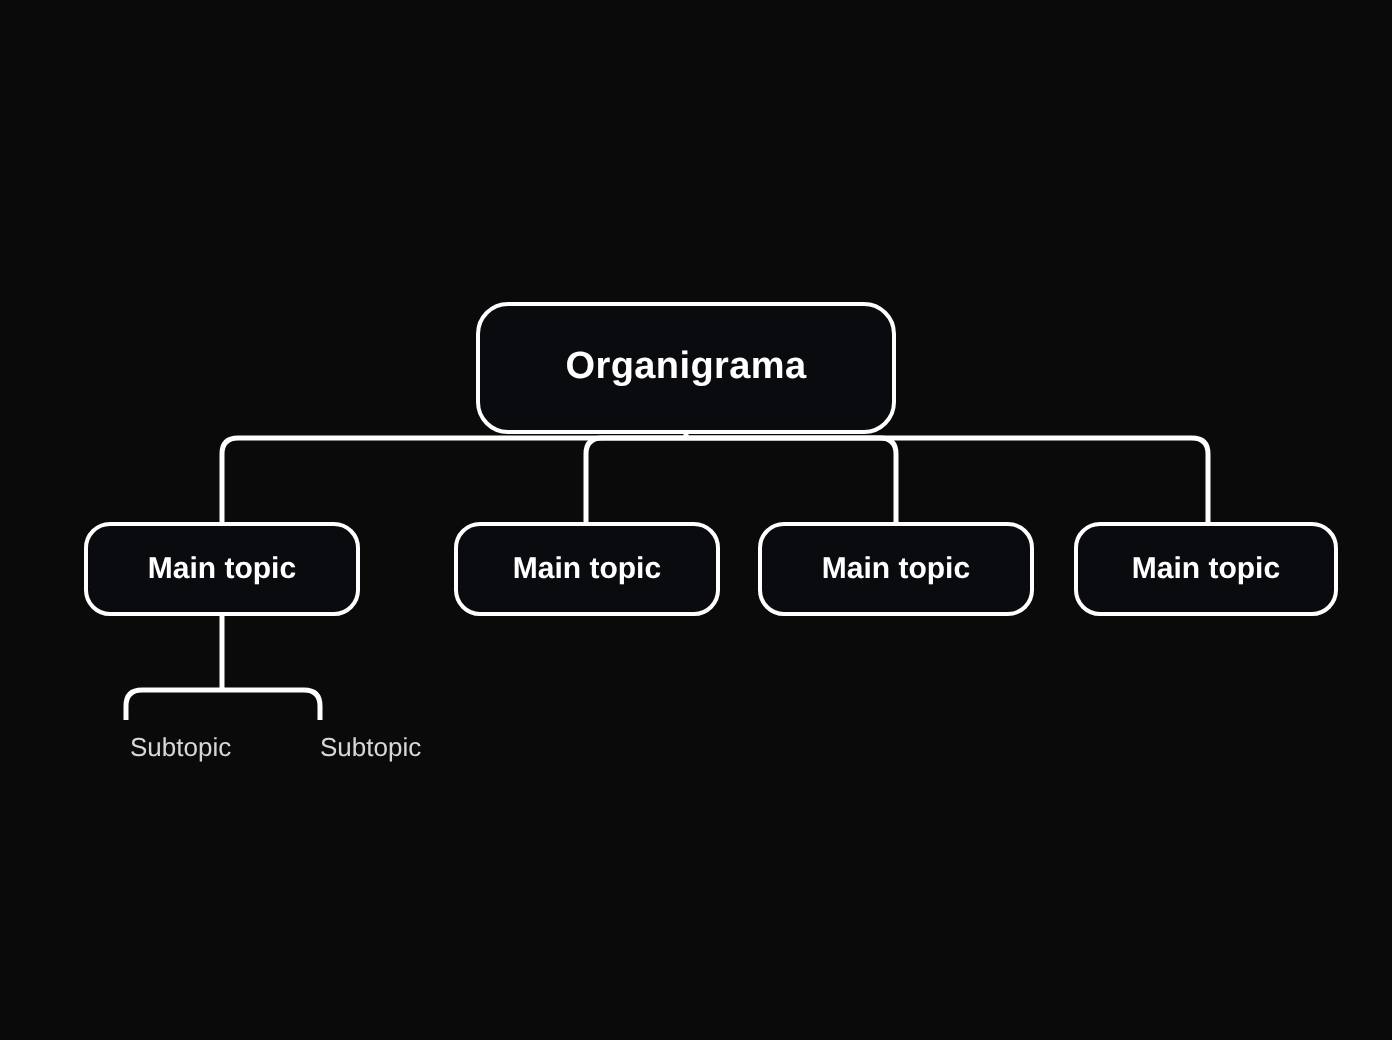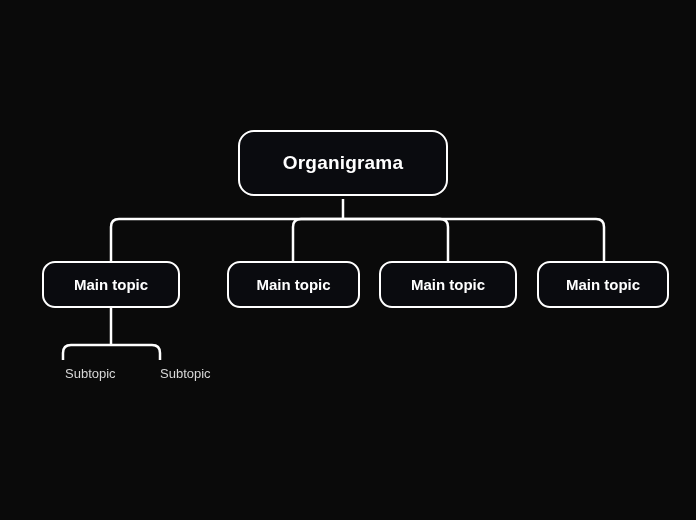--- a/index.html
+++ b/index.html
@@ -35,21 +35,21 @@
     justify-content: center;
     background: #0a0b0f;
     border: 2.5px solid #ffffff;
     border-radius: 14px;
     color: #ffffff;
     text-align: center;
     z-index: 2;
   }
   .node-root {
     left: 238px;
-    top: 130px;
+    top: 151px;
     width: 210px;
     height: 66px;
     border-radius: 16px;
     font-size: 19px;
     font-weight: bold;
     letter-spacing: 0.2px;
   }
   .node-main {
     top: 261px;
     height: 47px;

